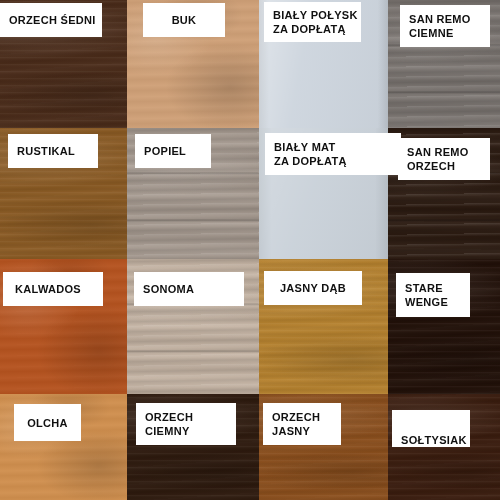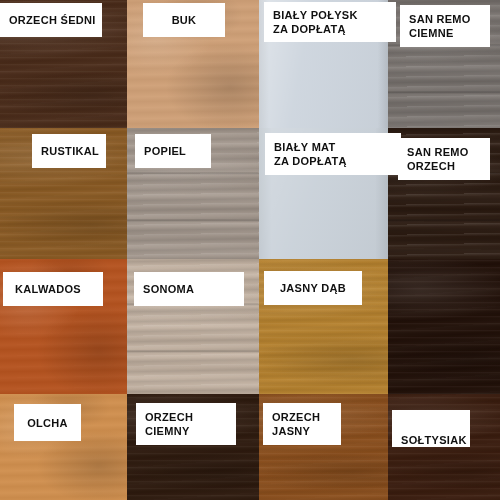--- a/index.html
+++ b/index.html
@@ -193,29 +193,29 @@
     </div>
     <div class="swatch" style="left: 388px; top: 394px; width: 112px; height: 106px; background: rgb(58, 28, 14); z-index: 1;">
       <div class="grain "></div>
     </div>
     <div class="label-chip" style="left: 0px; top: 3px; width: 102px; height: 34px;">
       <div class="line">ORZECH ŚEDNI</div>
     </div>
     <div class="label-chip center" style="left: 143px; top: 3px; width: 82px; height: 34px;">
       <div class="line">BUK</div>
     </div>
-    <div class="label-chip" style="left: 264px; top: 2px; width: 132px; height: 40px;">
+    <div class="label-chip" style="left: 264px; top: 2px; width: 97px; height: 40px;">
       <div class="line">BIAŁY POŁYSK</div>
       <div class="line">ZA DOPŁATĄ</div>
     </div>
     <div class="label-chip" style="left: 400px; top: 5px; width: 90px; height: 42px;">
       <div class="line">SAN REMO</div>
       <div class="line">CIEMNE</div>
     </div>
-    <div class="label-chip" style="left: 32px; top: 134px; width: 74px; height: 34px;">
+    <div class="label-chip" style="left: 8px; top: 134px; width: 90px; height: 34px;">
       <div class="line">RUSTIKAL</div>
     </div>
     <div class="label-chip" style="left: 135px; top: 134px; width: 76px; height: 34px;">
       <div class="line">POPIEL</div>
     </div>
     <div class="label-chip" style="left: 265px; top: 133px; width: 136px; height: 42px;">
       <div class="line">BIAŁY MAT</div>
       <div class="line">ZA DOPŁATĄ</div>
     </div>
     <div class="label-chip" style="left: 398px; top: 138px; width: 92px; height: 42px;">
@@ -224,20 +224,24 @@
     </div>
     <div class="label-chip" style="left: 3px; top: 272px; width: 100px; height: 34px; padding-left: 12px;">
       <div class="line">KALWADOS</div>
     </div>
     <div class="label-chip" style="left: 134px; top: 272px; width: 110px; height: 34px;">
       <div class="line">SONOMA</div>
     </div>
     <div class="label-chip center" style="left: 264px; top: 271px; width: 98px; height: 34px;">
       <div class="line">JASNY DĄB</div>
     </div>
+    <div class="label-chip" style="left: 396px; top: 273px; width: 74px; height: 44px;">
+      <div class="line">STARE</div>
+      <div class="line">WENGE</div>
+    </div>
     <div class="label-chip center" style="left: 14px; top: 404px; width: 67px; height: 37px;">
       <div class="line">OLCHA</div>
     </div>
     <div class="label-chip" style="left: 136px; top: 403px; width: 100px; height: 42px;">
       <div class="line">ORZECH</div>
       <div class="line">CIEMNY</div>
     </div>
     <div class="label-chip" style="left: 263px; top: 403px; width: 78px; height: 42px;">
       <div class="line">ORZECH</div>
       <div class="line">JASNY</div>

